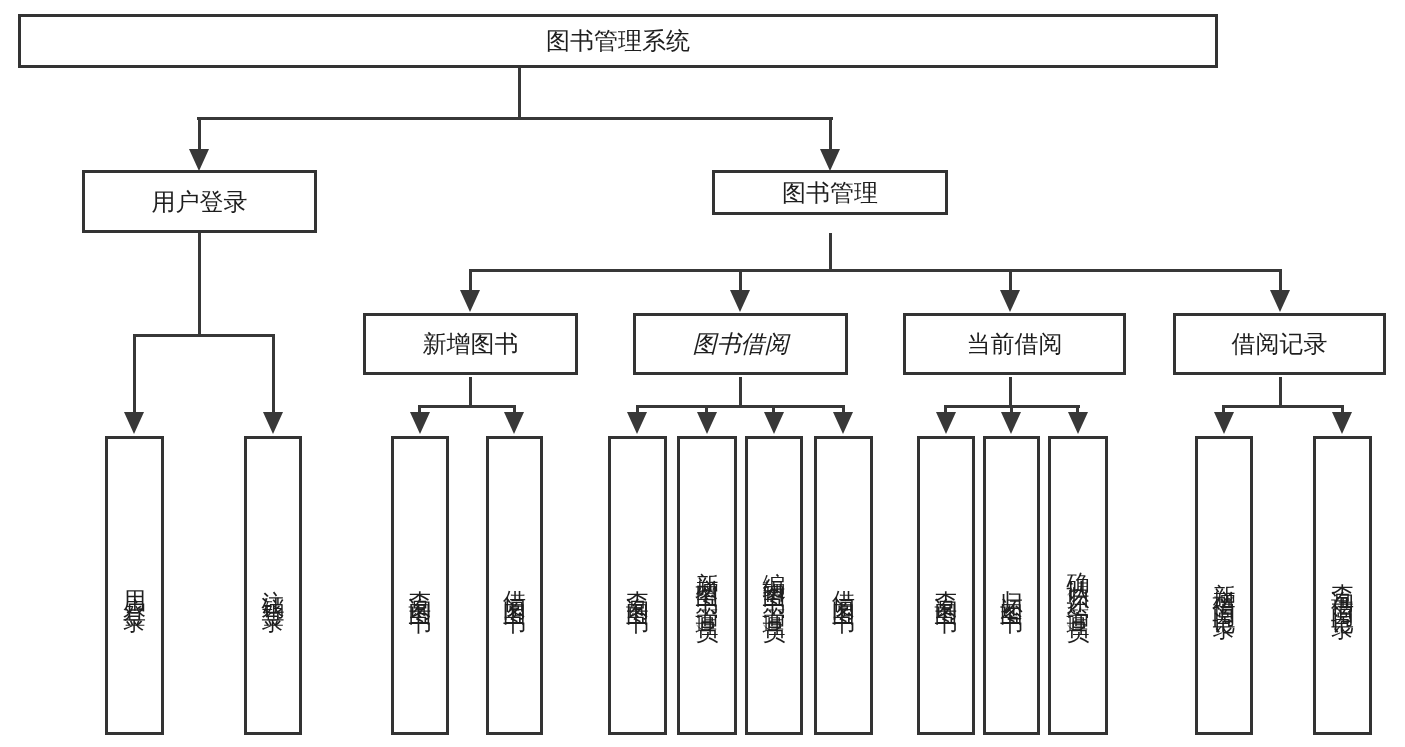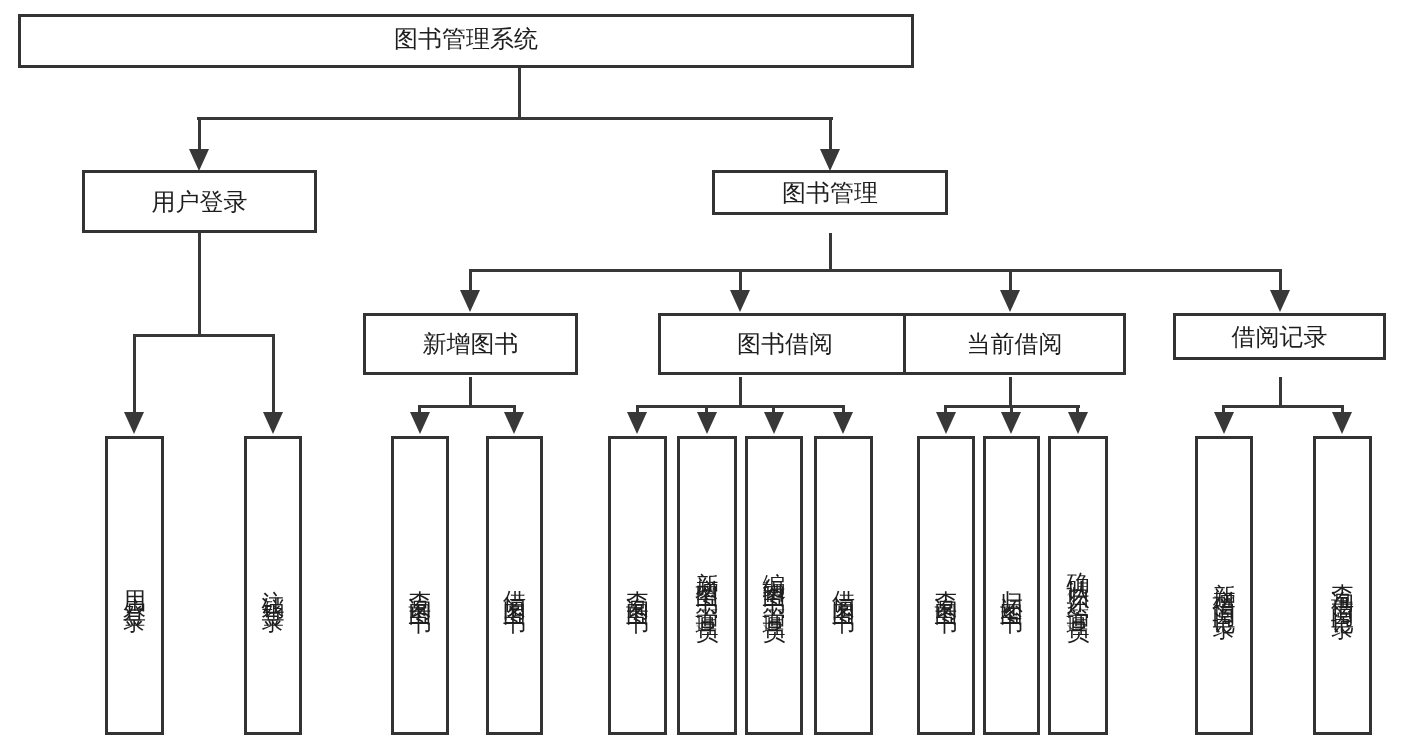--- a/index.html
+++ b/index.html
@@ -87,29 +87,29 @@
   <div class="vline" style="left:1076px; top:405px; height:9px;"></div>
   <div class="ahead" style="left:1068px; top:412px;"></div>
 
   <div class="vline" style="left:1279px; top:377px; height:29px;"></div>
   <div class="hline" style="left:1222px; top:405px; width:122px;"></div>
   <div class="vline" style="left:1222px; top:405px; height:9px;"></div>
   <div class="ahead" style="left:1214px; top:412px;"></div>
   <div class="vline" style="left:1341px; top:405px; height:9px;"></div>
   <div class="ahead" style="left:1332px; top:412px;"></div>
 
-  <div class="box" style="left:18px; top:14px; width:896px; height:54px;font-family:Liberation Mono, monospace;">图书管理系统</div>
+  <div class="box" style="left:18px; top:14px; width:1200px; height:54px;">图书管理系统</div>
 
   <div class="box" style="left:82px; top:170px; width:235px; height:63px;">用户登录</div>
   <div class="box" style="left:712px; top:170px; width:236px; height:45px;">图书管理</div>
 
   <div class="box" style="left:363px; top:313px; width:215px; height:62px;">新增图书</div>
-  <div class="box" style="left:658px; top:313px; width:254px; height:62px;">图书借阅</div>
+  <div class="box" style="left:633px; top:313px; width:215px; height:62px;font-style:italic;">图书借阅</div>
   <div class="box" style="left:903px; top:313px; width:223px; height:62px;">当前借阅</div>
-  <div class="box" style="left:1173px; top:313px; width:213px; height:47px;">借阅记录</div>
+  <div class="box" style="left:1173px; top:313px; width:213px; height:62px;">借阅记录</div>
 
   <div class="box vbox" style="left:105px; top:436px; width:59px; height:299px;">用户登录</div>
   <div class="box vbox" style="left:244px; top:436px; width:58px; height:299px;">注销登录</div>
 
   <div class="box vbox" style="left:391px; top:436px; width:58px; height:299px;">查询图书</div>
   <div class="box vbox" style="left:486px; top:436px; width:57px; height:299px;">借阅图书</div>
 
   <div class="box vbox" style="left:608px; top:436px; width:59px; height:299px;">查询图书</div>
   <div class="box vbox" style="left:677px; top:436px; width:60px; height:299px;">新增图书（管理员）</div>
   <div class="box vbox" style="left:745px; top:436px; width:58px; height:299px;">编辑图书（管理员）</div>

